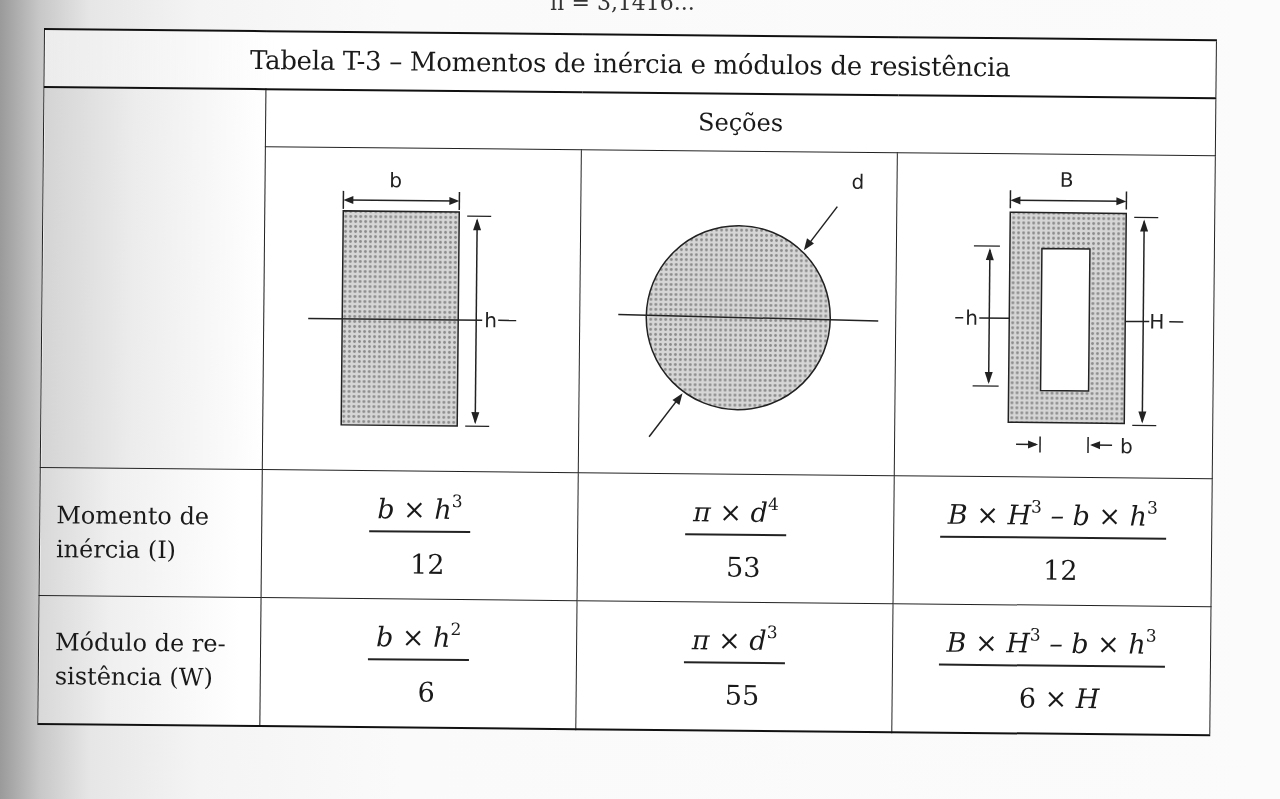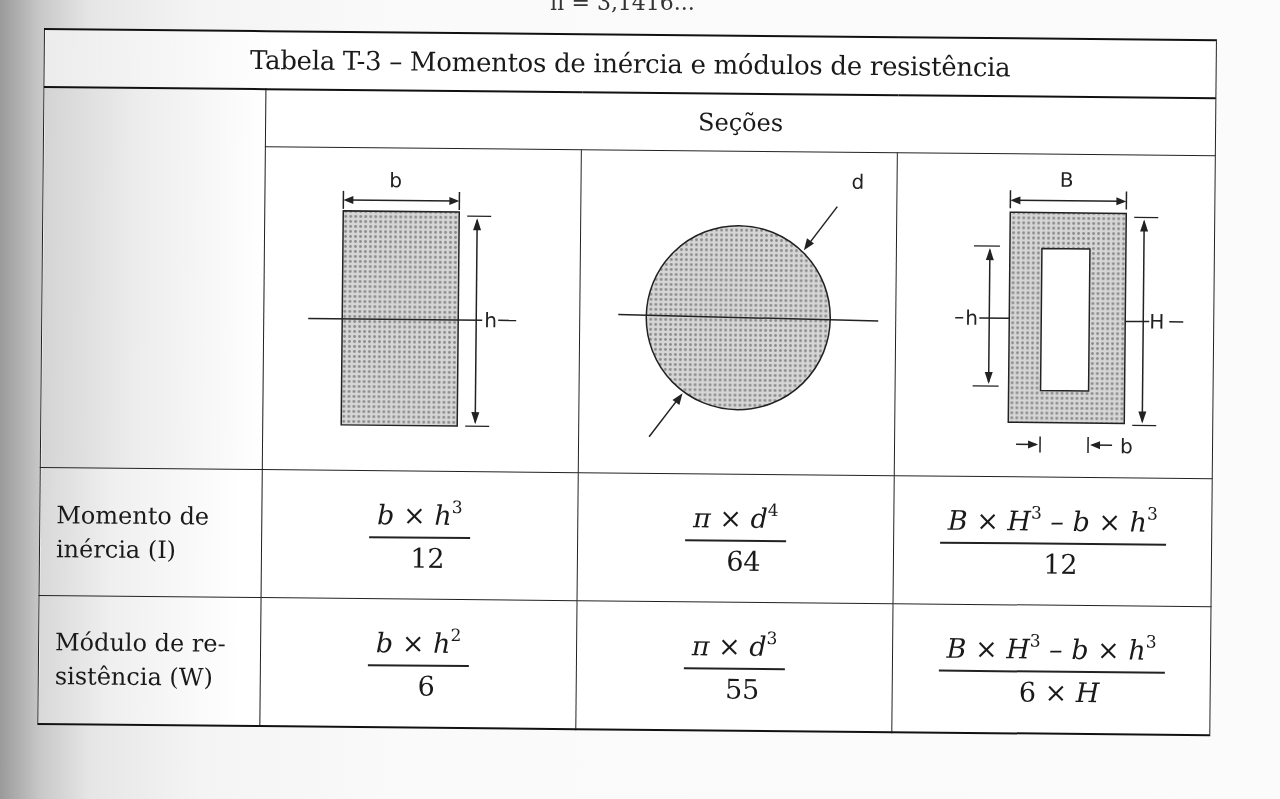--- a/index.html
+++ b/index.html
@@ -51,21 +51,21 @@
     font-size: 24px; line-height: 34px;
     background: linear-gradient(90deg, #d8d8d8 0px, #efefef 70px, #ffffff 200px);
   }
   .frm-row { height: 128px; }
   .frm-row2 { height: 128px; border-bottom: 2.5px solid #111 !important; }
   .frac {
     display: inline-flex; flex-direction: column; align-items: center;
     font-size: 27px; font-style: italic;
   }
   .frac .num { padding: 0 8px 6px 8px; border-bottom: 2px solid #222; white-space: nowrap; }
-  .frac .den { padding-top: 4px; font-style: normal; margin-left: 16px; }
+  .frac .den { padding-top: 16px; font-style: normal; margin-left: 16px; }
   .frac .den i { font-style: italic; }
   .frac sup { font-size: 17px; font-style: normal; vertical-align: 12px; }
   svg { display: block; margin: 0 auto; }
   .lbl { font-family: "DejaVu Sans", "Liberation Sans", sans-serif; font-size: 20px; fill: #222; }
 </style>
 </head>
 <body>
 
 <div class="pi-line">π = 3,1416...</div>
 
@@ -177,21 +177,21 @@
       </td>
       <td>
         <span class="frac">
           <span class="num"><span>b × h</span><sup>3</sup></span>
           <span class="den">12</span>
         </span>
       </td>
       <td>
         <span class="frac">
           <span class="num"><span>π × d</span><sup>4</sup></span>
-          <span class="den">64</span>
+          <span class="den">53</span>
         </span>
       </td>
       <td>
         <span class="frac">
           <span class="num"><span>B × H</span><sup>3</sup><span> – b × h</span><sup>3</sup></span>
           <span class="den">12</span>
         </span>
       </td>
     </tr>
 

